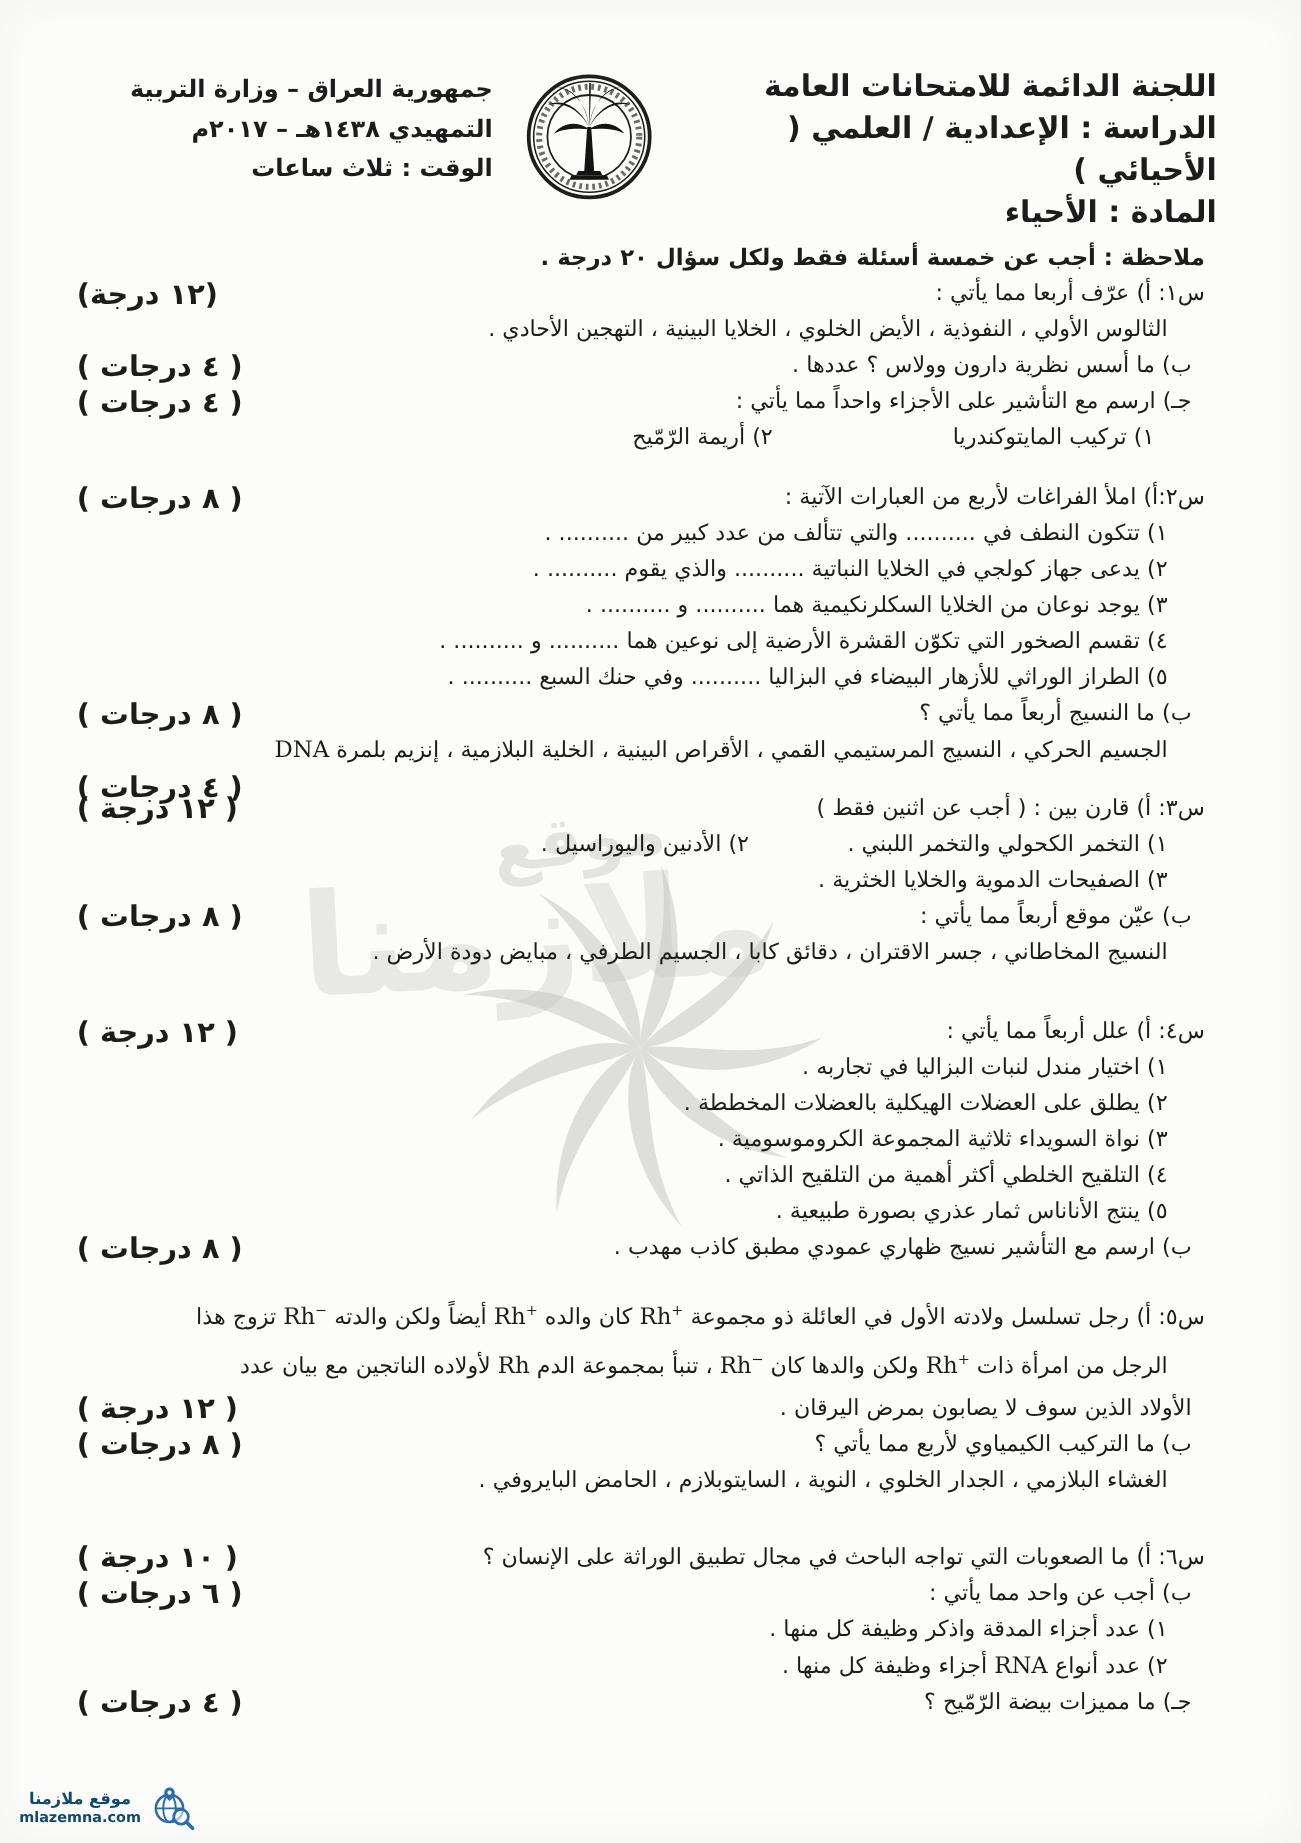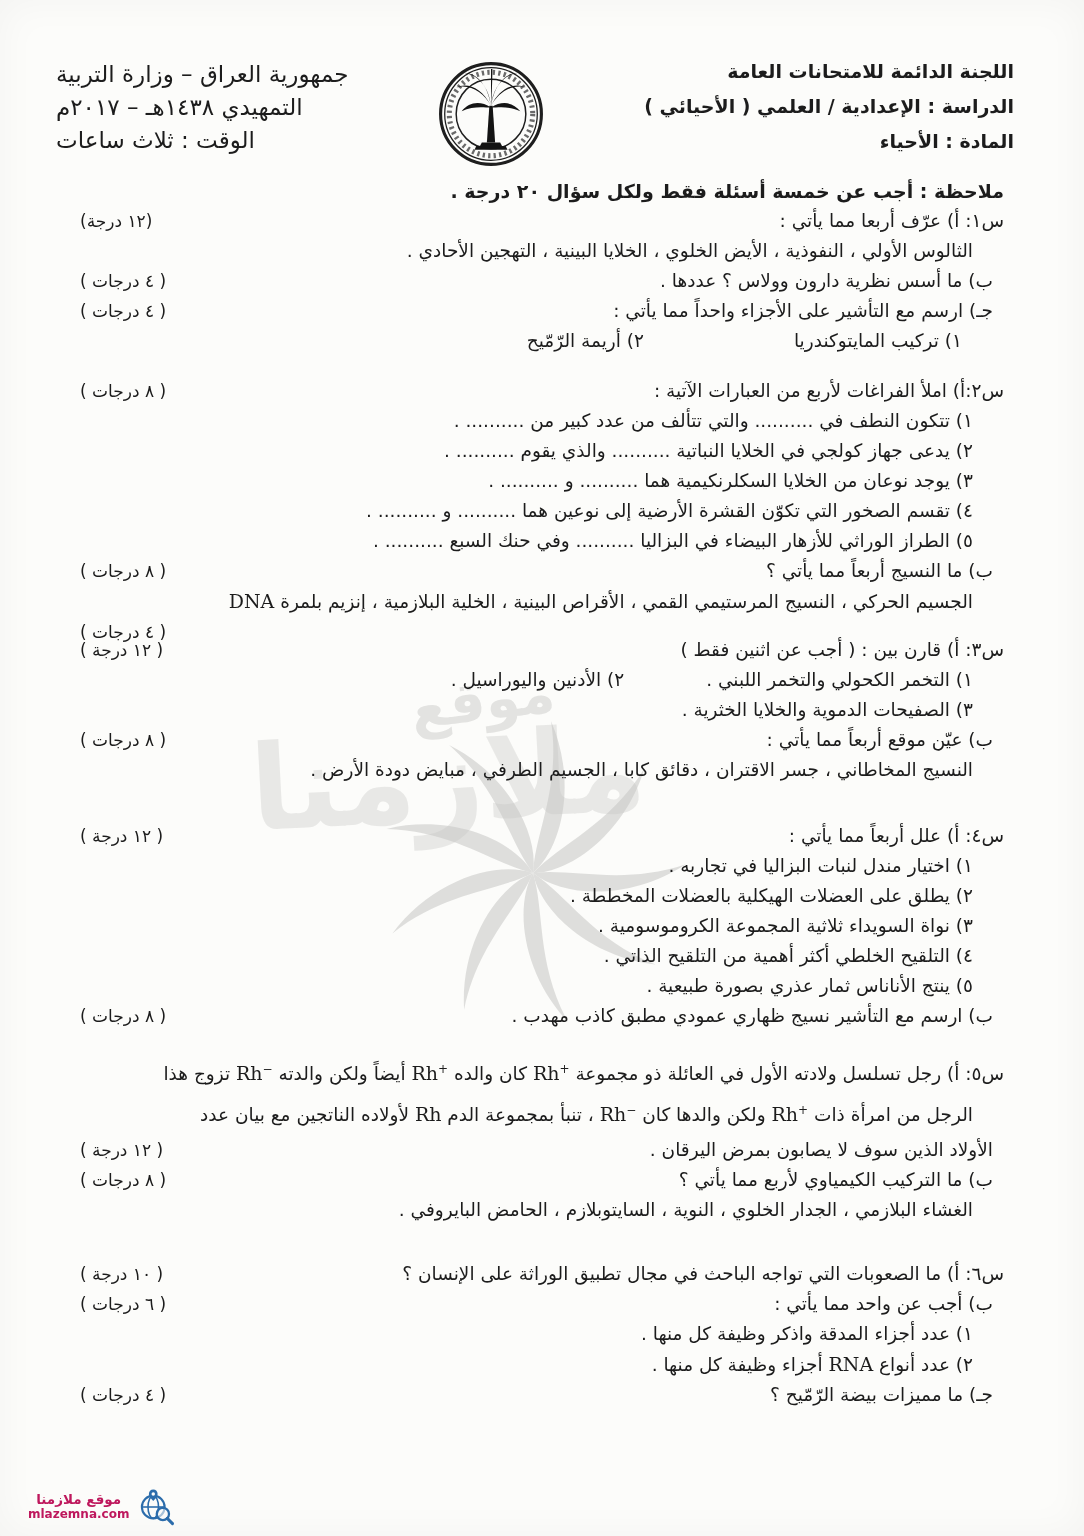--- a/index.html
+++ b/index.html
@@ -8,33 +8,33 @@
     width:1084px;height:1536px;
     margin:0 auto;
     background:#fcfcfa;
     overflow:hidden;
     font-family:"DejaVu Sans",sans-serif;
     color:#1c1c1c;
     box-shadow:inset 0 0 40px rgba(0,0,0,.04);
   }
   
   .header{display:flex;direction:rtl;align-items:flex-start;margin:54px 70px 0 56px;}
-  .h-right{flex:1.25;text-align:right;font-weight:bold;font-size:19px;line-height:35px;}
+  .h-right{flex:1.25;text-align:right;font-weight:bold;font-size:25px;line-height:35px;}
   .h-logo{width:160px;display:flex;justify-content:center;padding-top:4px;}
-  .h-left{flex:1;text-align:left;font-weight:normal;font-size:23px;line-height:33px;padding-top:4px;}
+  .h-left{flex:1;text-align:right;font-weight:bold;font-size:20px;line-height:33px;padding-top:4px;}
   
   .content{position:relative;direction:rtl;margin:6px 78px 15px 64px;}
   .ln{position:relative;line-height:30px;font-size:18.5px;text-align:right;}
   .tall{line-height:40px;}
   .note{font-weight:bold;font-size:19px;}
   .ind0{padding-right:2px;}
   .ind1{padding-right:13px;}
   .ind2{padding-right:33px;}
   .ind3{padding-right:44px;}
-  .marks{position:absolute;left:16px;top:0;font-size:17px;white-space:nowrap;}
+  .marks{position:absolute;left:0;top:0;font-size:24px;white-space:nowrap;font-weight:bold;}
   .pair{display:flex;}
   .gap-lg{column-gap:150px;}
   .gap-md{column-gap:82px;}
   .sec2{margin-top:20px;}
   .sec3{margin-top:18px;}
   .sec4{margin-top:36px;}
   .sec5{margin-top:22px;}
   .sec6{margin-top:34px;}
   .latin{
     font-family:"DejaVu Serif",serif;
@@ -42,21 +42,21 @@
     direction:ltr;unicode-bidi:isolate;
   }
   .latin sup{font-size:12px;line-height:0;}
   
   .wm{position:absolute;top:650px;left:270px;width:480px;height:470px;pointer-events:none;z-index:0;}
   .wm-word1{position:absolute;top:18px;left:140px;font-size:56px;font-weight:bold;color:#cfcfcd;opacity:.55;transform:rotate(-7deg);}
   .wm-word2{position:absolute;top:60px;left:-20px;font-size:118px;font-weight:bold;color:#d6d6d4;opacity:.5;transform:rotate(-3deg);letter-spacing:4px;}
   .wm svg{position:absolute;top:58px;left:98px;opacity:.55;}
   .content,.header{z-index:1;}
   
-  .site-badge{position:absolute;left:16px;bottom:8px;display:flex;direction:rtl;align-items:center;gap:5px;color:#be185d;margin-left:12px;}
+  .site-badge{position:absolute;left:16px;bottom:8px;display:flex;direction:rtl;align-items:center;gap:5px;color:#0c4a6e;}
   .site-text{text-align:center;line-height:15px;}
   .site-name{font-size:13.5px;font-weight:bold;}
   .site-domain{font-size:12px;font-weight:bold;font-family:"DejaVu Sans",sans-serif;direction:ltr;unicode-bidi:isolate;text-align:right;}
 </style>
 </head>
 <body>
 
 <div class="page">
 
   <div class="wm">

